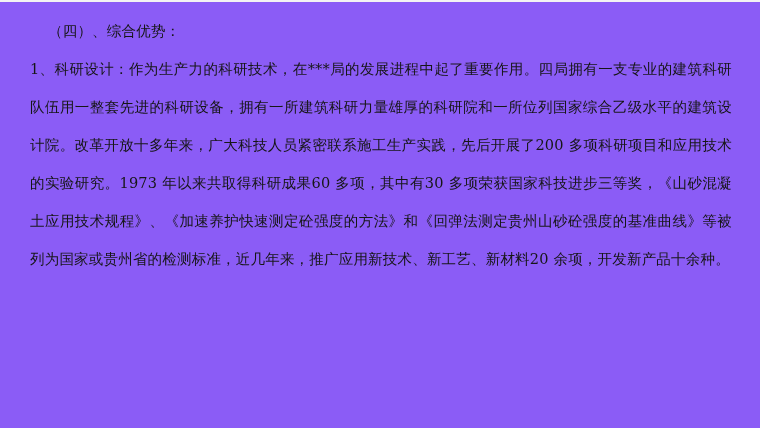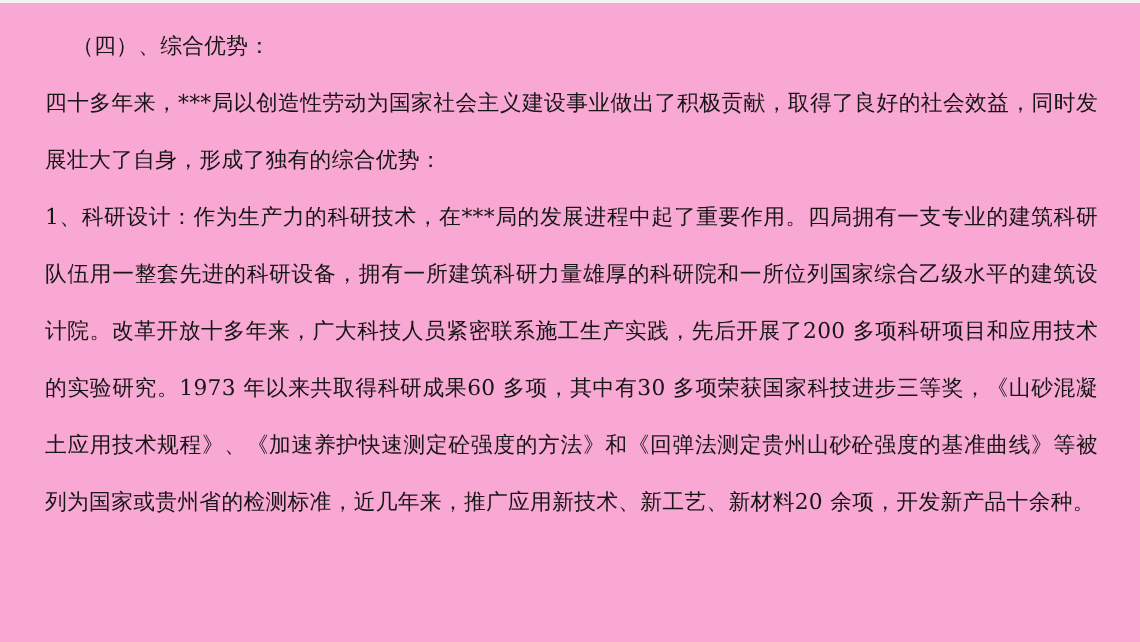--- a/index.html
+++ b/index.html
@@ -11,21 +11,21 @@
     width: 760px;
     height: 428px;
     overflow: hidden;
     font-family: "DejaVu Serif", "Liberation Serif", serif;
     color: #1a1a1a;
   }
   #page {
     position: relative;
     width: 760px;
     height: 428px;
-    background: #f9a8d4;
+    background: #8b5cf6;
     box-sizing: border-box;
     padding: 8px 28px 0 30px;
   }
   .top-rule {
     position: absolute;
     top: 0;
     left: 0;
     width: 760px;
     height: 2px;
     background: #f3f3f3;
@@ -55,16 +55,15 @@
   .spacer-sm { height: 2px; }
 </style>
 </head>
 <body>
 
 <div id="page">
   <div class="top-rule"></div>
   <div class="doc-body">
     <p class="para heading-para">（四）、综合优势：</p>
     <div class="spacer-sm"></div>
-    <p class="para p-main">四十多年来，***局以创造性劳动为国家社会主义建设事业做出了积极贡献，取得了良好的社会效益，同时发展壮大了自身，形成了独有的综合优势：</p>
     <p class="para p-main">1、科研设计：作为生产力的科研技术，在***局的发展进程中起了重要作用。四局拥有一支专业的建筑科研队伍用一整套先进的科研设备，拥有一所建筑科研力量雄厚的科研院和一所位列国家综合乙级水平的建筑设计院。改革开放十多年来，广大科技人员紧密联系施工生产实践，先后开展了200 多项科研项目和应用技术的实验研究。1973 年以来共取得科研成果60 多项，其中有30 多项荣获国家科技进步三等奖，《山砂混凝土应用技术规程》、《加速养护快速测定砼强度的方法》和《回弹法测定贵州山砂砼强度的基准曲线》等被列为国家或贵州省的检测标准，近几年来，推广应用新技术、新工艺、新材料20 余项，开发新产品十余种。</p>
   </div>
 </div>
 
 </body></html>

